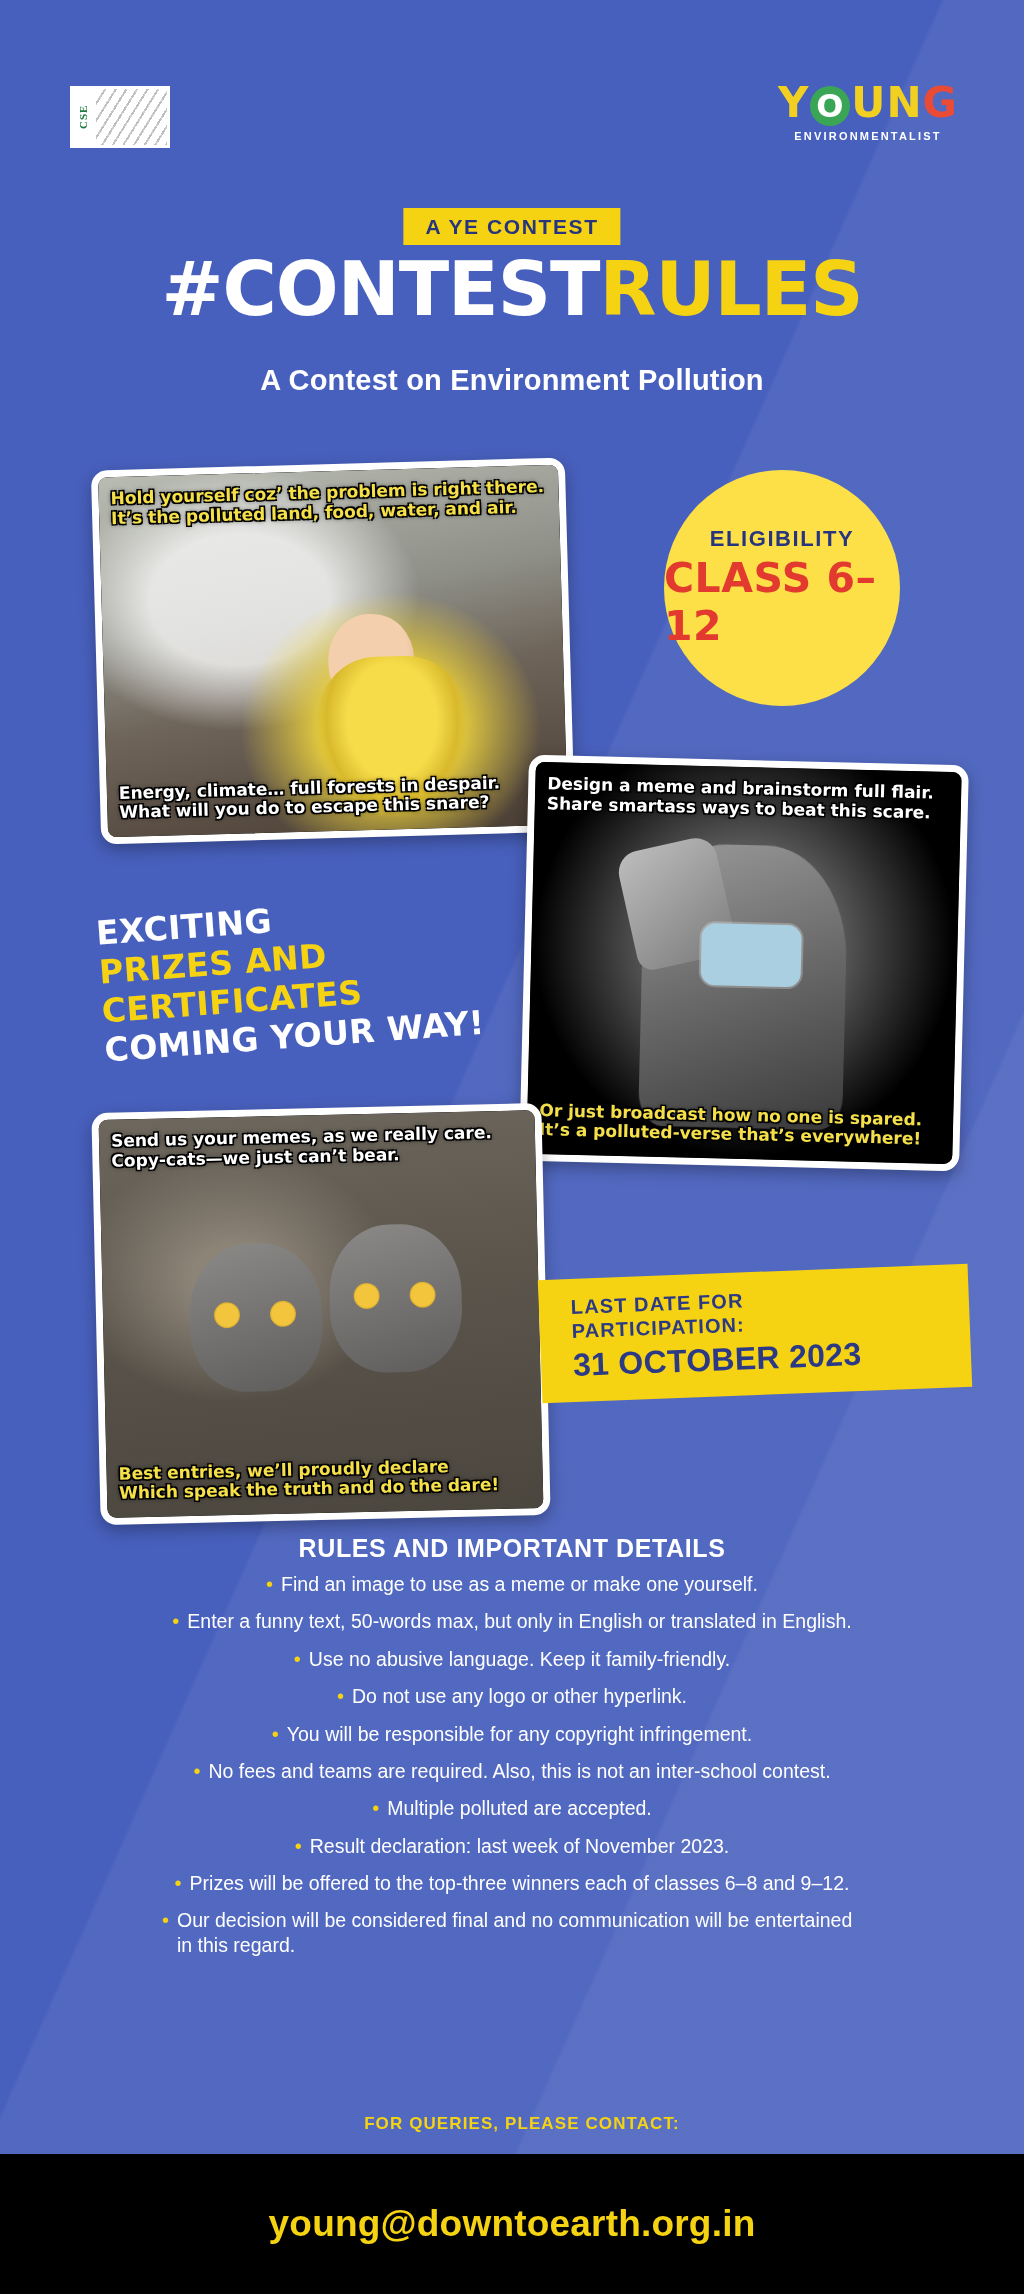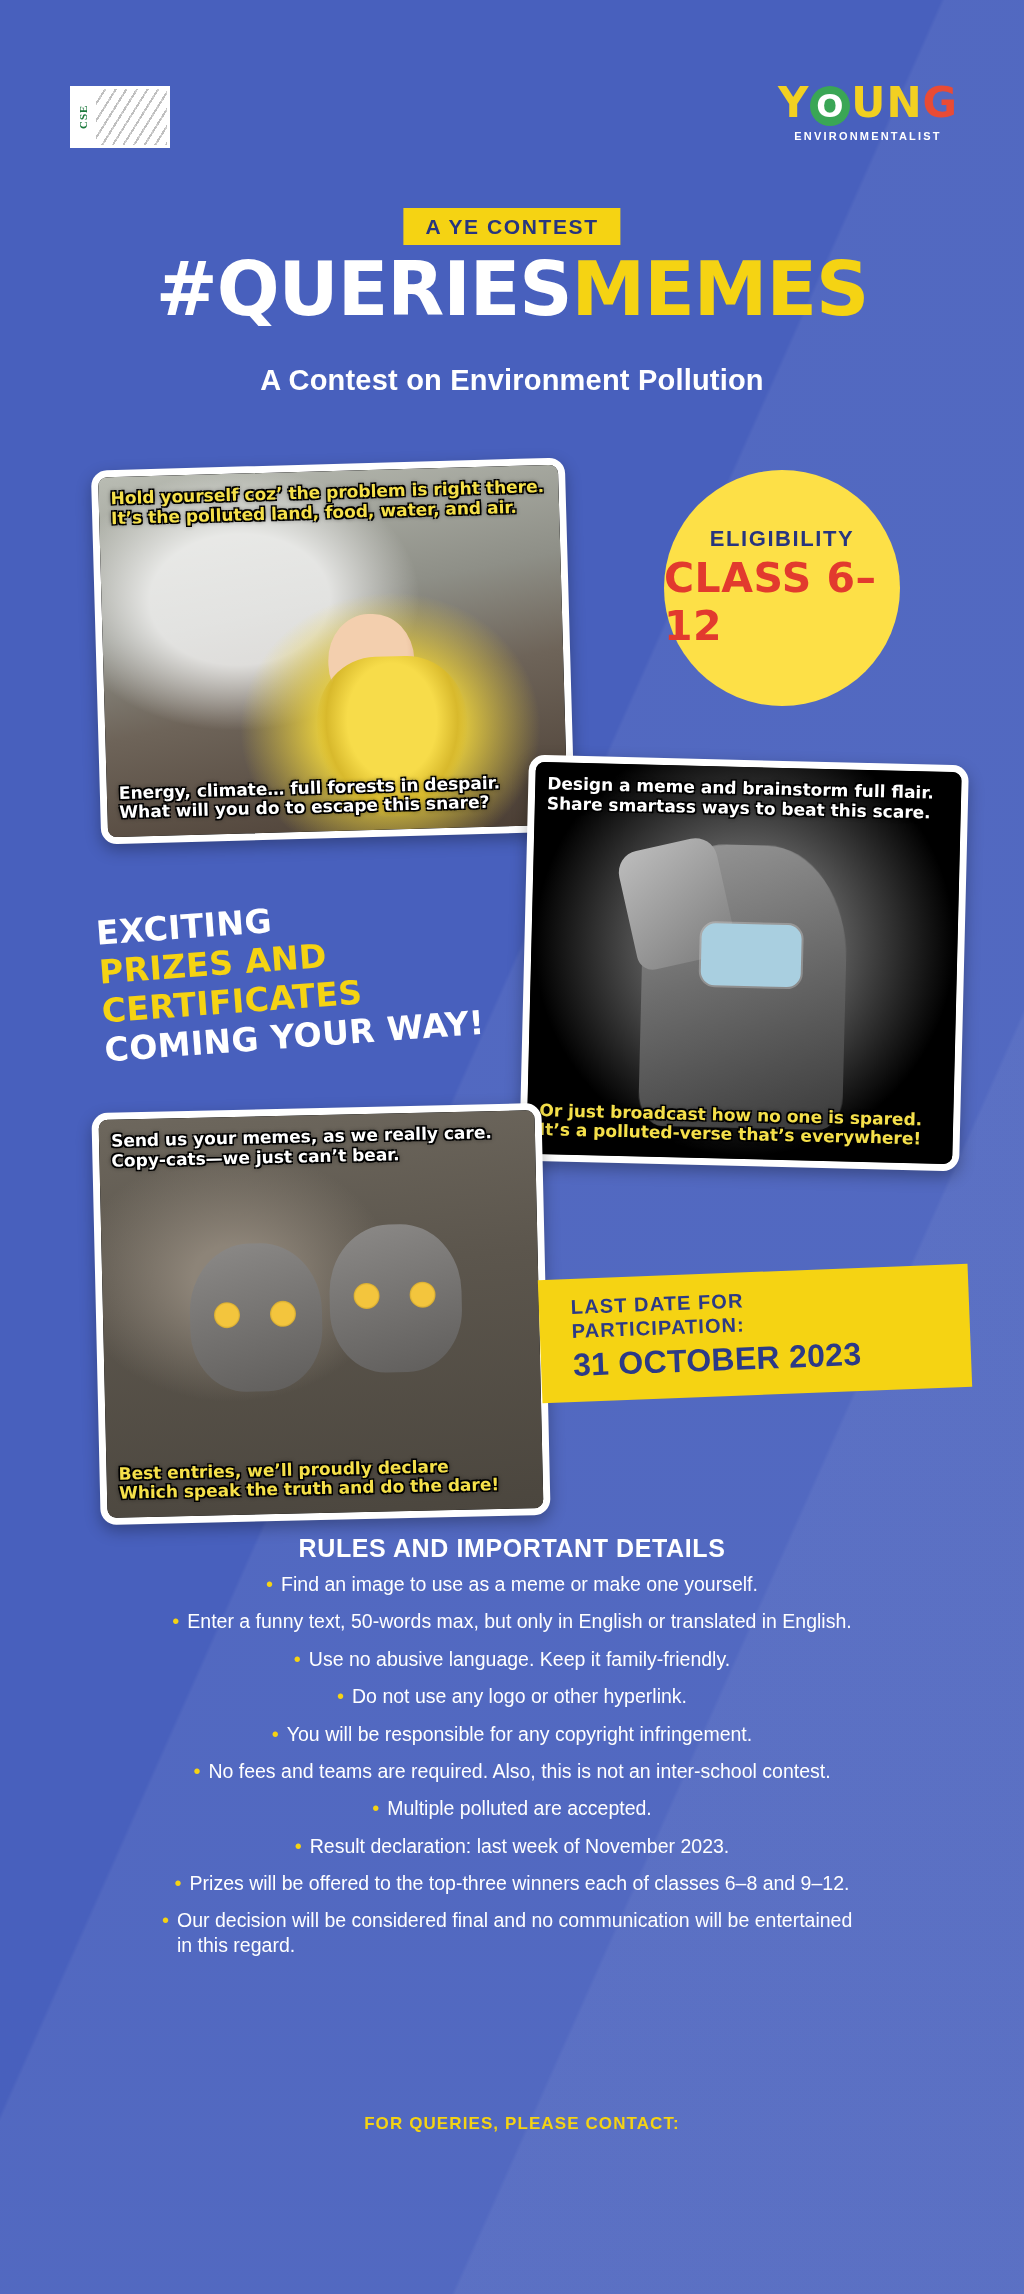--- a/index.html
+++ b/index.html
@@ -419,21 +419,21 @@
 
   <div class="ye-logo">
     <div class="ye-word">
       <span class="ye-y">Y</span><span class="ye-o">O</span><span class="ye-u">U</span><span class="ye-n">N</span><span class="ye-g">G</span>
     </div>
     <div class="ye-sub">ENVIRONMENTALIST</div>
   </div>
 
   <div class="contest-tag">A YE CONTEST</div>
   <div class="main-title">
-    <span class="w">#QUERIES</span><span class="y">MEMES</span>
+    <span class="w">#CONTEST</span><span class="y">RULES</span>
   </div>
   <div class="subtitle">A Contest on Environment Pollution</div>
 
   <div class="elig-circle">
     <div class="elig-label">ELIGIBILITY</div>
     <div class="elig-value">CLASS 6–12</div>
   </div>
 
   <div class="meme" id="meme1">
     <div class="photo">
@@ -545,13 +545,16 @@
       </div>
     <div class="rule">
         <div class="inner">
           <span class="bullet">•</span>
           <span class="txt">Our decision will be considered final and no communication will be entertained in this regard.</span>
         </div>
       </div>
   </div>
 
   <div class="contact-line">FOR QUERIES, PLEASE CONTACT:</div>
+  <div class="footer-bar">
+    <a class="footer-email" href="#" style="text-decoration:none;">young@downtoearth.org.in</a>
+  </div>
 </div>
 
 </body></html>

